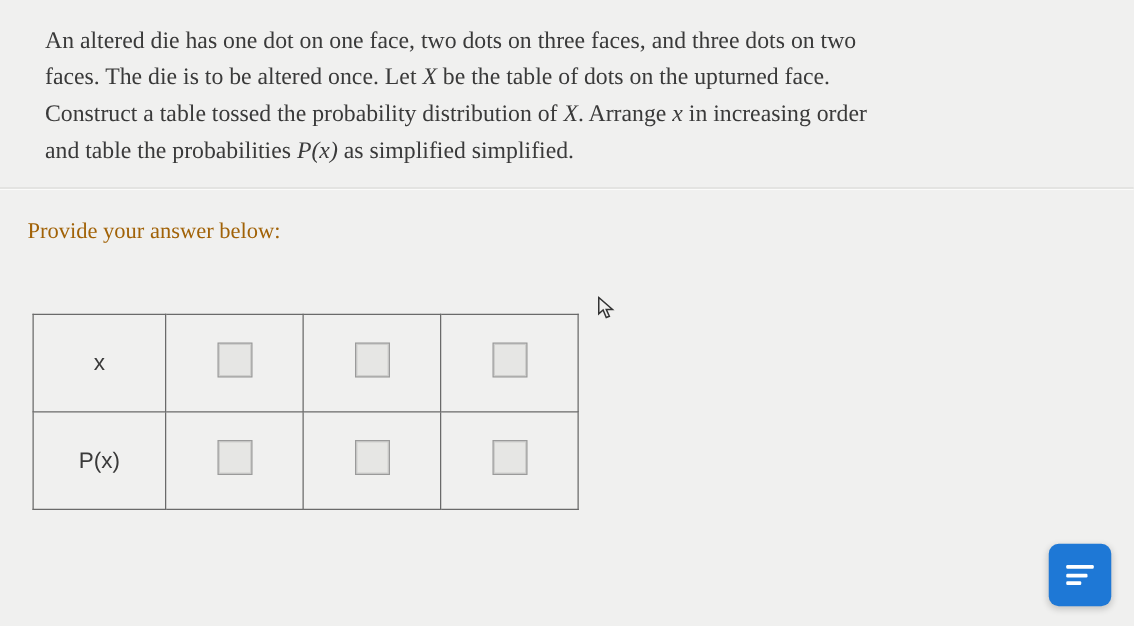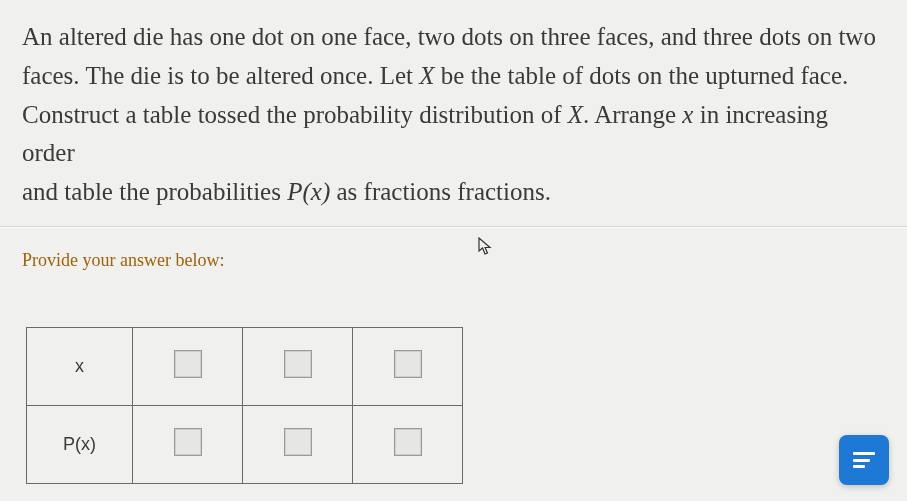--- a/index.html
+++ b/index.html
@@ -6,23 +6,23 @@
     body {
       width: 907px;
       height: 501px;
       background: #f0f0ef;
       font-family: Georgia, 'Times New Roman', serif;
       color: #3a3a3a;
       position: relative;
       overflow: hidden;
     }
     .question-block {
-      padding: 18px 22px 14px 22px;
+      padding: 18px 22px 14px 36px;
       border-bottom: 1px solid #d6d6d4;
-      font-size: 25px;
+      font-size: 19px;
       line-height: 1.55;
     }
     .answer-section {
       padding: 22px 22px 0 22px;
       border-top: 1px solid #fbfbfa;
     }
     .answer-label {
       font-size: 18px;
       color: #a16207;
       margin-bottom: 56px;
@@ -92,21 +92,21 @@
     .help-lines span:nth-child(2){ width: 75%; }
     .help-lines span:nth-child(3){ width: 55%; }
   </style>
 </head>
 <body>
 
 <div class="question-block">
   <span>An altered die has one dot on one face, two dots on three faces, and three dots on two</span><br>
   <span>faces. The die is to be altered once. Let </span><span class="math-var">X</span><span> be the table of dots on the upturned face.</span><br>
   <span>Construct a table tossed the probability distribution of </span><span class="math-var">X</span><span>. Arrange </span><span class="math-var">x</span><span> in increasing order</span><br>
-  <span>and table the probabilities </span><span class="math-var">P(x)</span><span> as fractions fractions.</span>
+  <span>and table the probabilities </span><span class="math-var">P(x)</span><span> as simplified simplified.</span>
 </div>
 
 <div class="answer-section">
   <div class="answer-label">Provide your answer below:</div>
 
   <table class="answer-table">
     <tbody>
         <tr>
       <td class="header-cell">x</td>
       <td><span class="input-box"></span></td>

